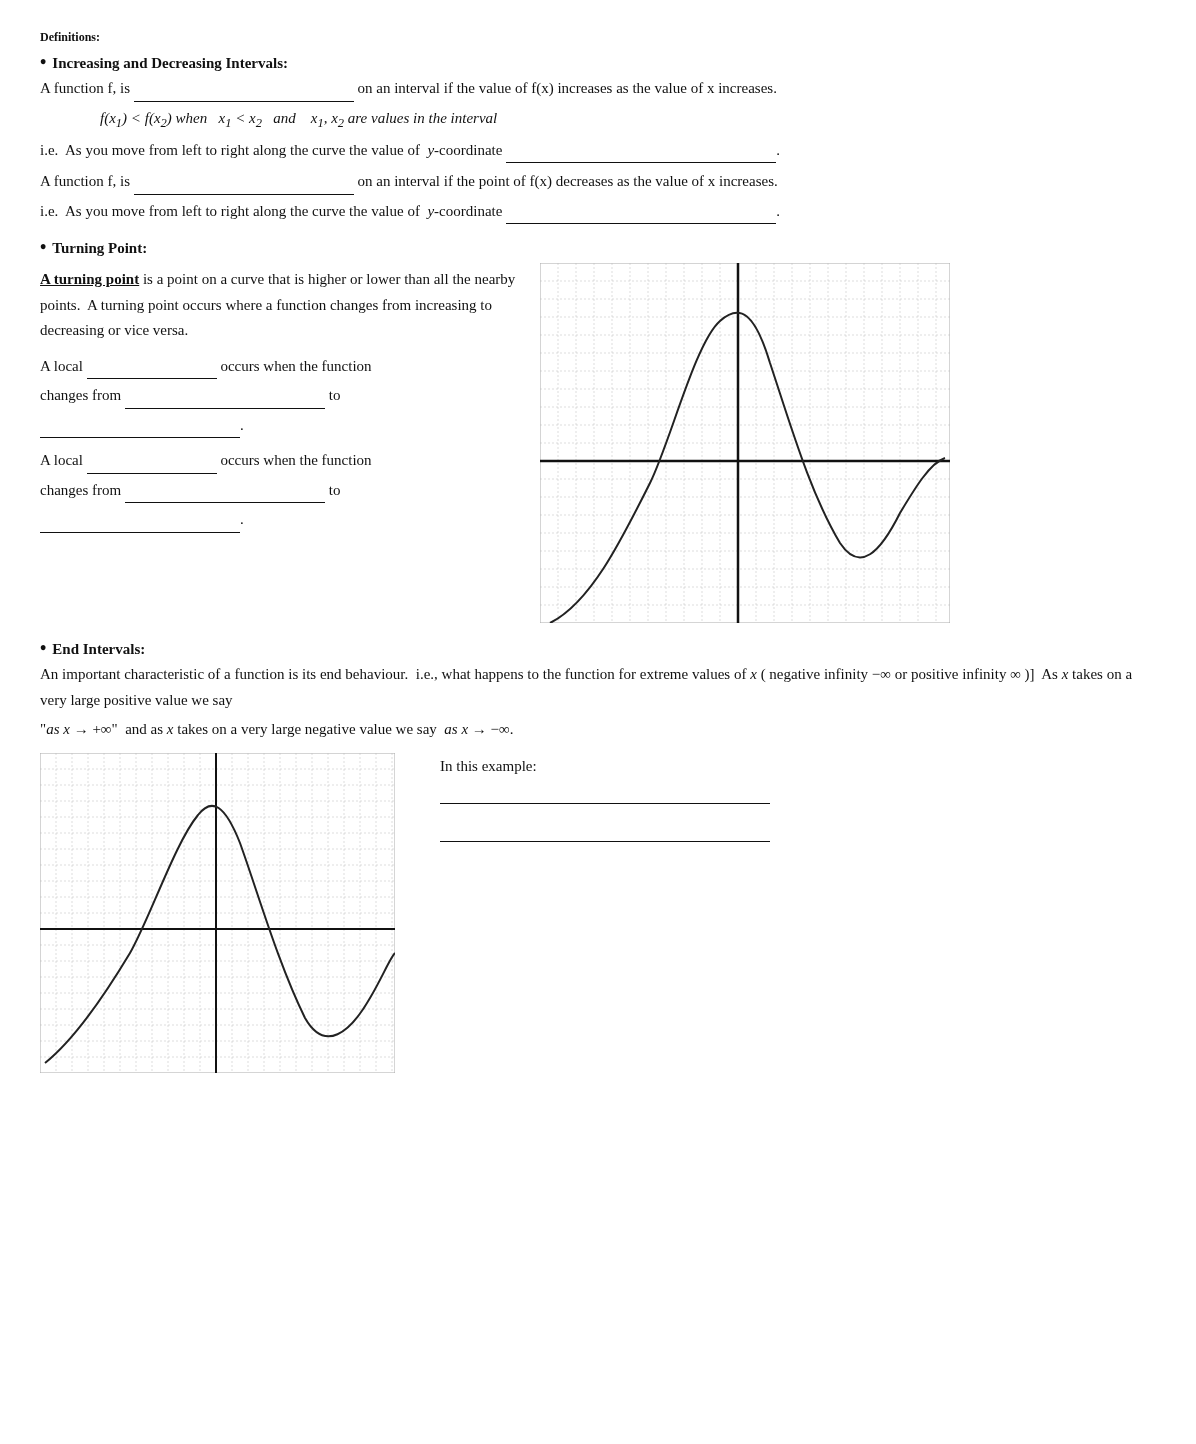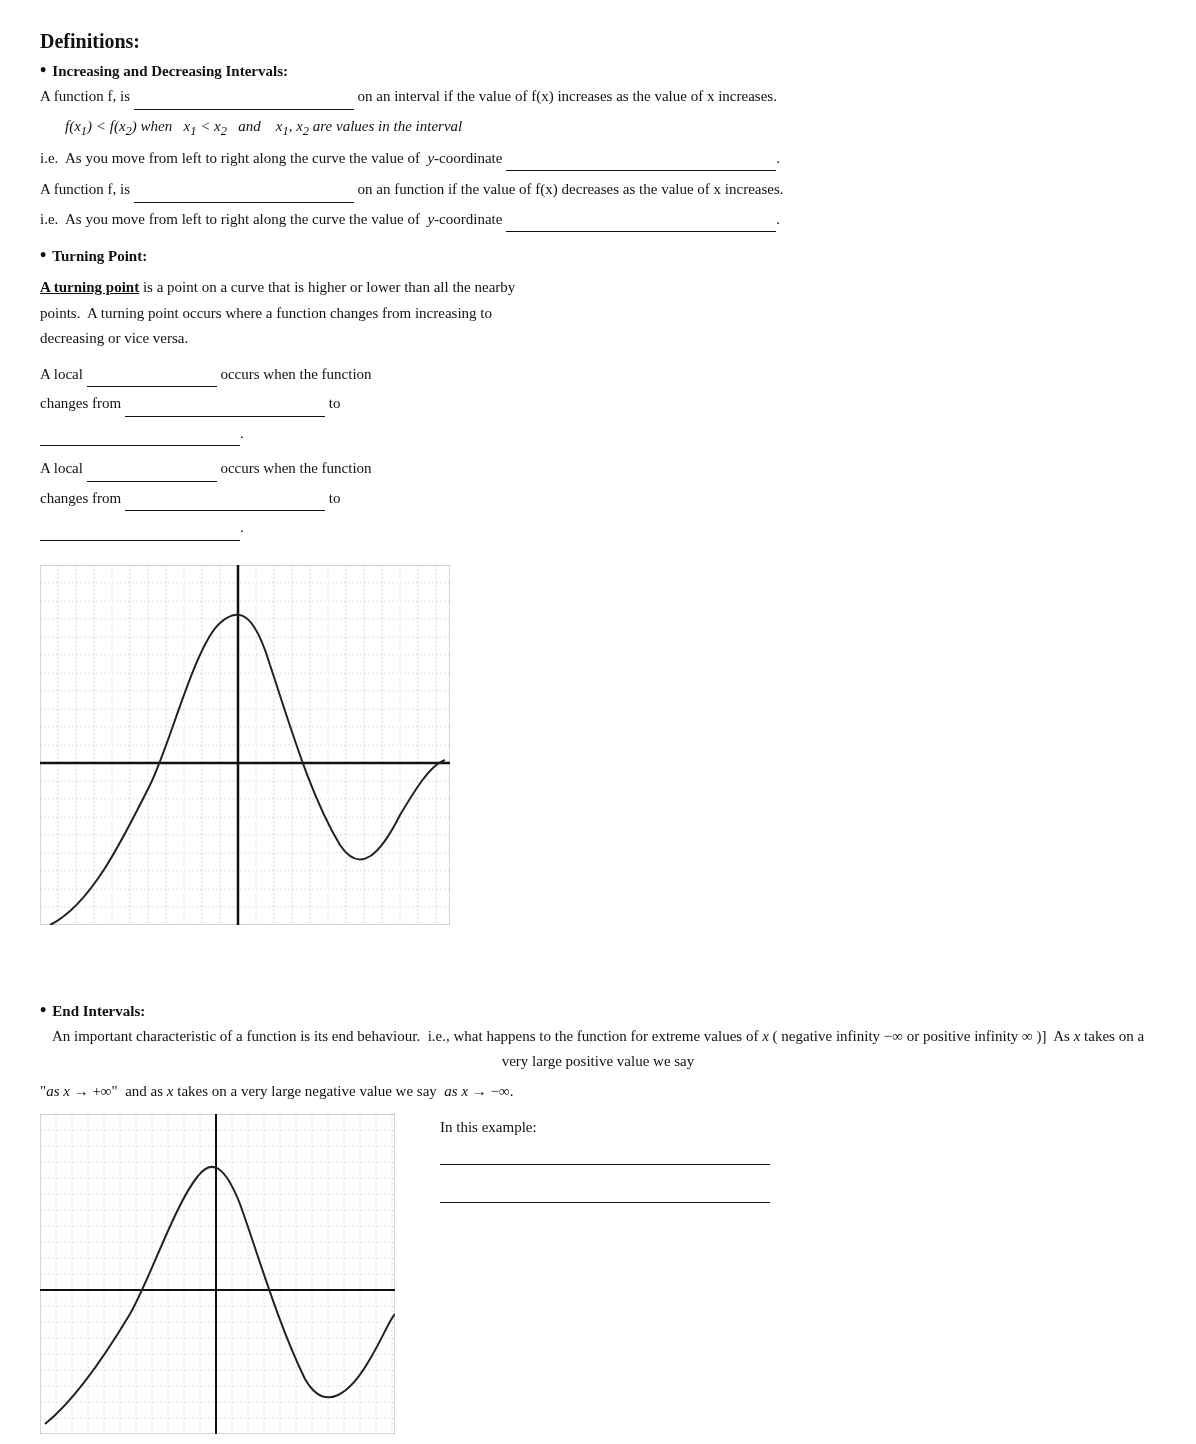--- a/index.html
+++ b/index.html
@@ -7,21 +7,21 @@
       background: #fff;
       font-family: "Times New Roman", Times, serif;
       font-size: 15px;
       color: #111;
       padding: 30px 40px;
       width: 1196px;
       min-height: 1444px;
     }
     .definitions-title {
       font-weight: bold;
-      font-size: 20px;
+      font-size: 12px;
       margin-bottom: 8px;
     }
     .bullet-section {
       margin-bottom: 10px;
     }
     .bullet-header {
       font-weight: bold;
       font-size: 15px;
       display: flex;
       align-items: baseline;
@@ -43,29 +43,28 @@
       height: 18px;
       vertical-align: bottom;
     }
     .blank-lg {
       min-width: 220px;
     }
     .blank-xl {
       min-width: 270px;
     }
     .indented {
-      margin-left: 25px;
+      margin-left: 60px;
       margin-top: 2px;
       margin-bottom: 2px;
     }
     .section-turning {
       display: flex;
       gap: 20px;
       margin-top: 6px;
-      flex-direction: column;
     }
     .turning-text {
       flex: 1;
       max-width: 480px;
     }
     .turning-graph {
       flex: 0 0 420px;
     }
     canvas, svg {
       display: block;
@@ -113,21 +112,21 @@
   <div class="line-text indented" style="font-style:italic;">
     <i>f</i>(<i>x</i><sub>1</sub>) &lt; <i>f</i>(<i>x</i><sub>2</sub>) when &nbsp; <i>x</i><sub>1</sub> &lt; <i>x</i><sub>2</sub> &nbsp; and &nbsp;&nbsp; <i>x</i><sub>1</sub>, <i>x</i><sub>2</sub> are values in the interval
   </div>
   <div class="line-text">
     i.e.&nbsp; As you move from left to right along the curve the value of &nbsp;<i>y</i>-coordinate <span class="blank blank-xl"></span>.
   </div>
 
   <div class="line-text" style="margin-top:6px;">
     <span>A function f, is</span>
     <span class="blank blank-lg"></span>
-    <span>on an function if the value of f(x) decreases as the value of x increases.</span>
+    <span>on an interval if the point of f(x) decreases as the value of x increases.</span>
   </div>
   <div class="line-text">
     i.e.&nbsp; As you move from left to right along the curve the value of &nbsp;<i>y</i>-coordinate <span class="blank blank-xl"></span>.
   </div>
 </div>
 
 <div class="bullet-section section-spacer">
   <div class="bullet-header">
     <span class="bullet-dot">•</span>
     <span>Turning Point:</span>
@@ -221,21 +220,21 @@
     </div>
   </div>
 </div>
 
 <div class="bullet-section section-spacer" style="margin-top: 16px;">
   <div class="bullet-header">
     <span class="bullet-dot">•</span>
     <span>End Intervals:</span>
   </div>
 
-  <div class="line-text" style="text-align:center;">
+  <div class="line-text" style="">
     An important characteristic of a function is its end behaviour.&nbsp; i.e., what happens to the function for extreme values of <i>x</i> ( negative infinity −∞ or positive infinity ∞ )]&nbsp; As <i>x</i> takes on a very large positive value we say
   </div>
   <div class="line-text" style="margin-bottom:8px;">
     "<i>as x</i> → +∞"&nbsp; and as <i>x</i> takes on a very large negative value we say &nbsp;<i>as x</i> → −∞.
   </div>
 
   <div class="end-section">
 
     <div class="end-graph">
       <svg width="355" height="320" viewBox="0 0 355 320">

